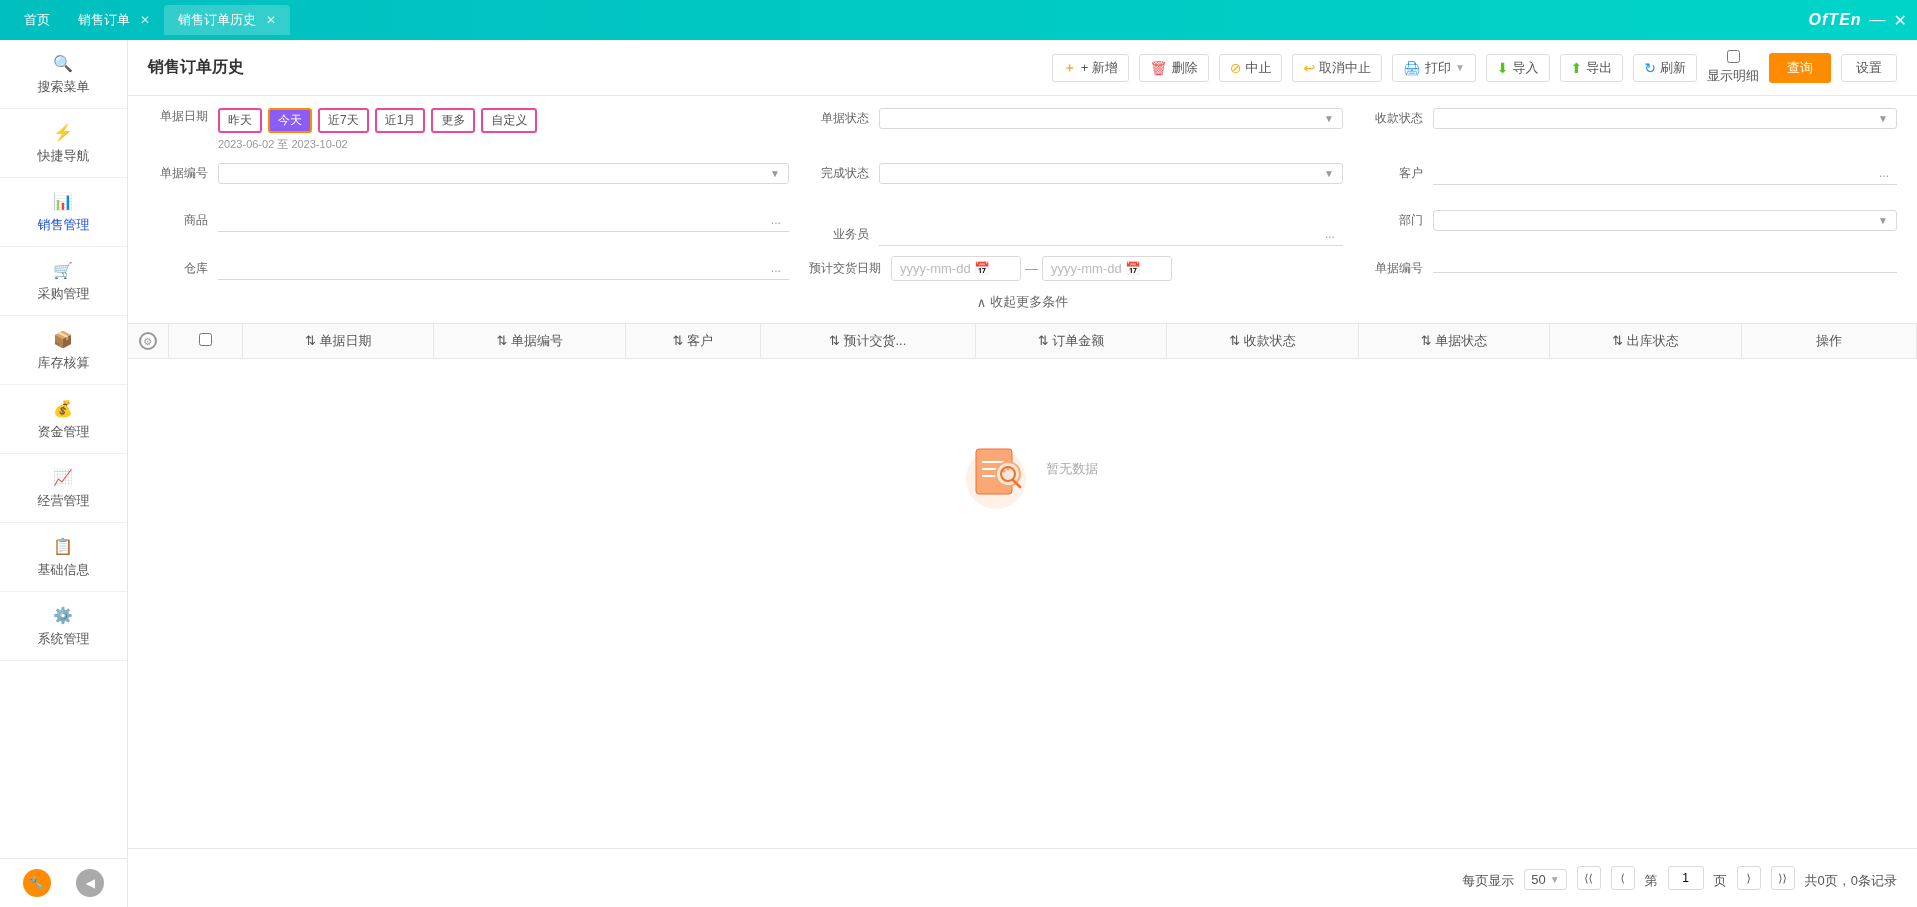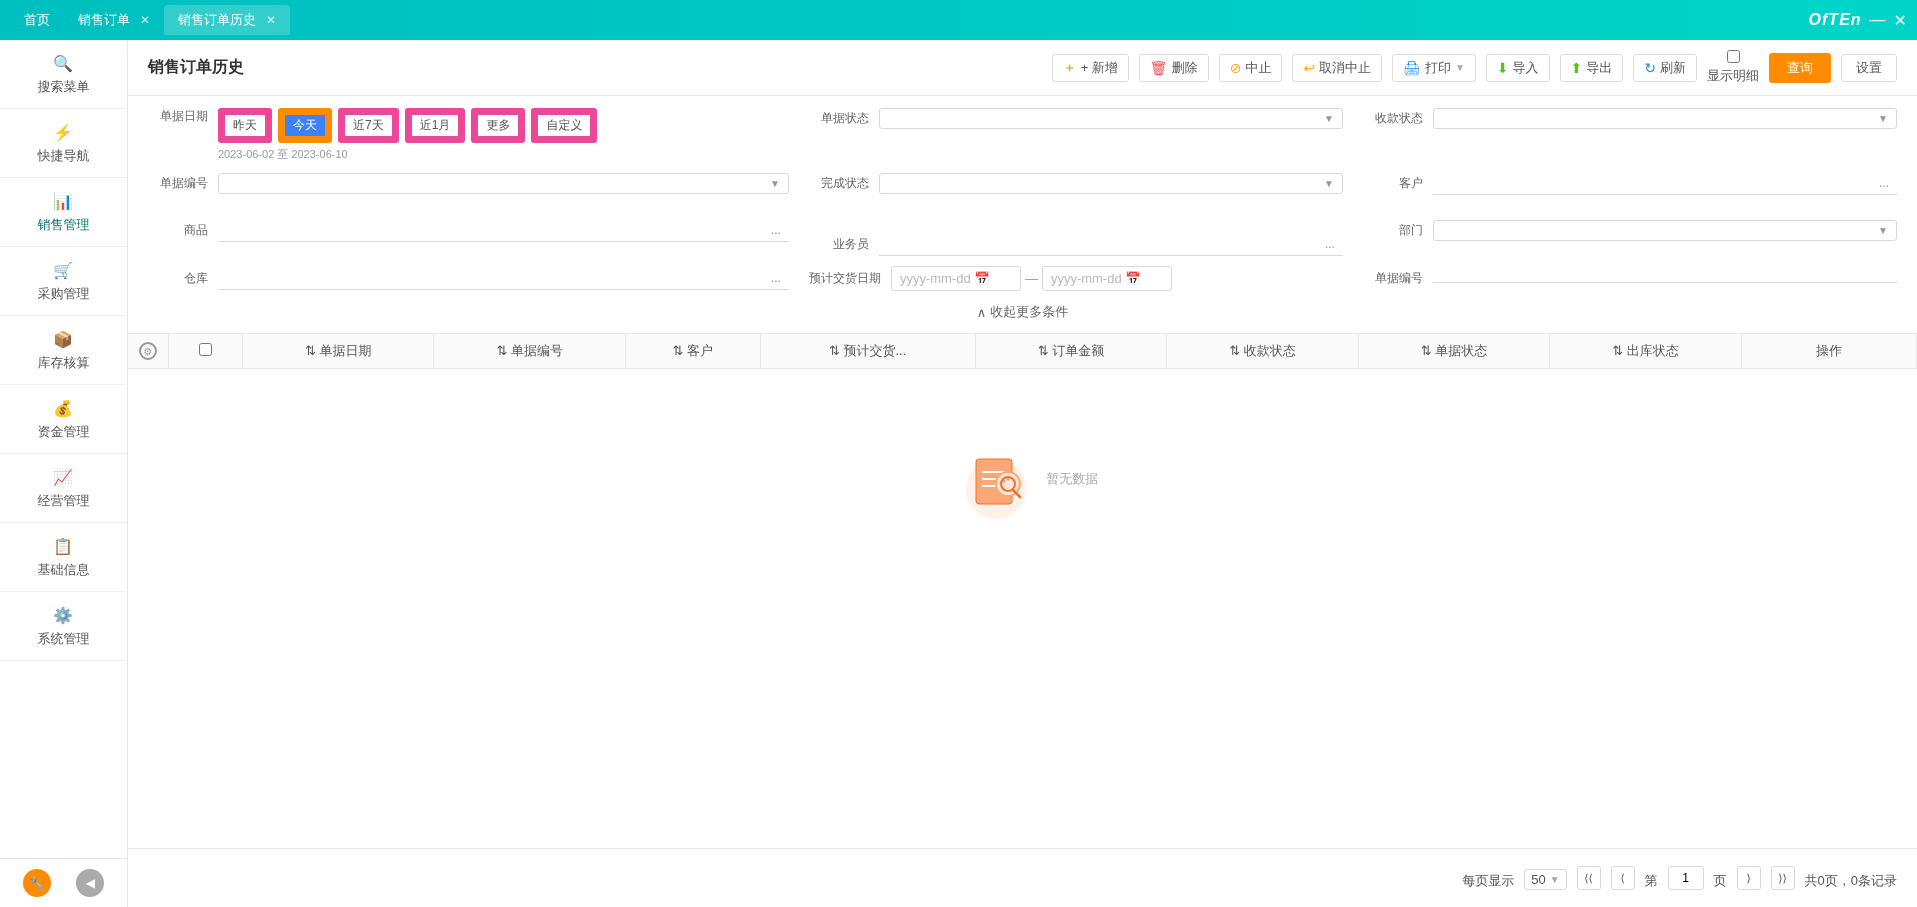--- a/index.html
+++ b/index.html
@@ -202,28 +202,28 @@
     .filter-select-arrow { color: #999; font-size: 10px; }
     .date-quick-btns {
       display: flex;
       align-items: center;
       gap: 6px;
       flex-shrink: 0;
     }
     .date-btn {
       padding: 2px 8px;
       border-radius: 3px;
-      border: 7px solid #ec4899;
+      border: 2px solid #ec4899;
       cursor: pointer;
       font-size: 12px;
       color: #555;
       background: #fff;
     }
     .date-btn.active {
-      background: #3b82f6;
+      background: #8b5cf6;
       color: #fff;
       border-color: #ff8c00;
     }
     .collapse-link {
       text-align: center;
       color: #666;
       font-size: 12px;
       cursor: pointer;
       padding: 4px 0 0 0;
       display: flex;
@@ -377,21 +377,21 @@
     <div class="sidebar-item">
       <span class="sidebar-icon">🔍</span>
       <span>搜索菜单</span>
     </div>
     <div class="sidebar-item">
       <span class="sidebar-icon">⚡</span>
       <span>快捷导航</span>
     </div>
     <div class="sidebar-item active">
       <span class="sidebar-icon" style="color:#00bfbf;">📊</span>
-      <span style="color:#0f766e;">销售管理</span>
+      <span style="color:#1d4ed8;">销售管理</span>
     </div>
     <div class="sidebar-item">
       <span class="sidebar-icon">🛒</span>
       <span>采购管理</span>
     </div>
     <div class="sidebar-item">
       <span class="sidebar-icon">📦</span>
       <span>库存核算</span>
     </div>
     <div class="sidebar-item">
@@ -475,21 +475,21 @@
           <span class="filter-field-label">单据日期</span>
           <div style="display:flex; flex-direction:column; gap:4px;">
             <div class="date-quick-btns">
               <button class="date-btn">昨天</button>
               <button class="date-btn active">今天</button>
               <button class="date-btn">近7天</button>
               <button class="date-btn">近1月</button>
               <button class="date-btn">更多</button>
               <button class="date-btn">自定义</button>
             </div>
-            <span style="font-size:11px;color:#999;">2023-06-02 至 2023-06-10</span>
+            <span style="font-size:11px;color:#999;">2023-06-02 至 2023-10-02</span>
           </div>
         </div>
 
         <div style="display:flex; align-items:center; flex:1;">
           <span class="filter-field-label">单据状态</span>
           <div class="filter-select" style="max-width:none; flex:1;">
             <span style="color:#bbb;"></span>
             <span class="filter-select-arrow">▼</span>
           </div>
         </div>

